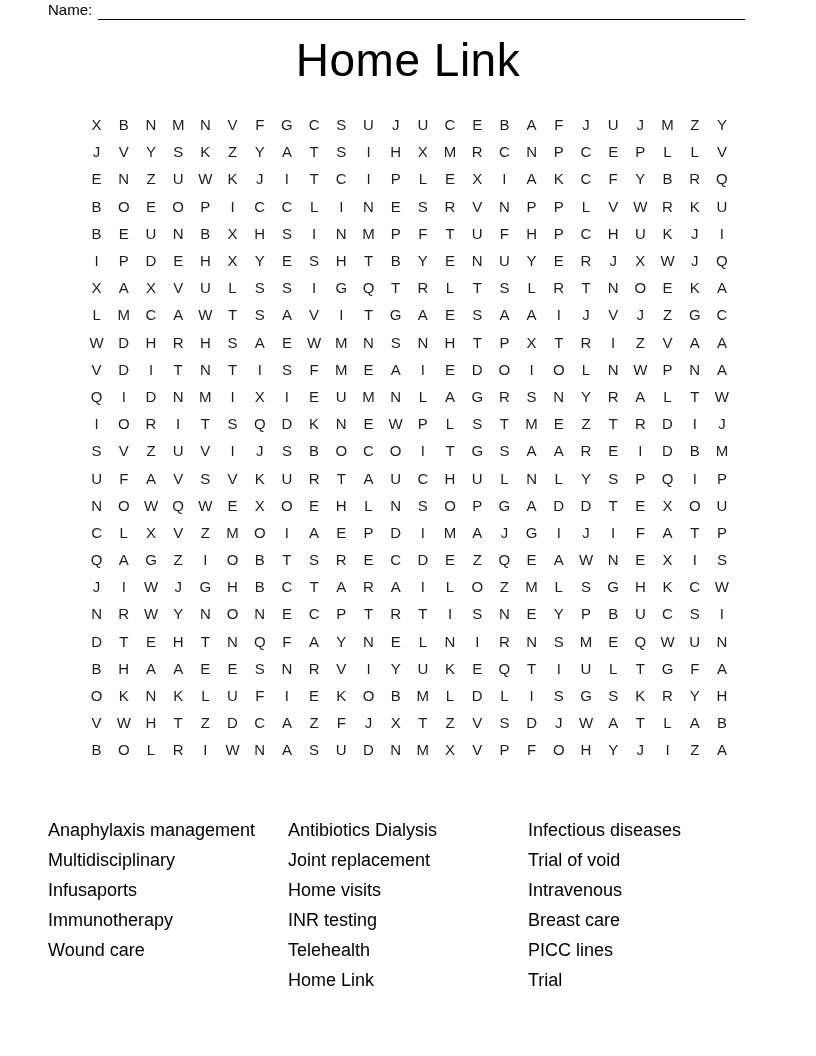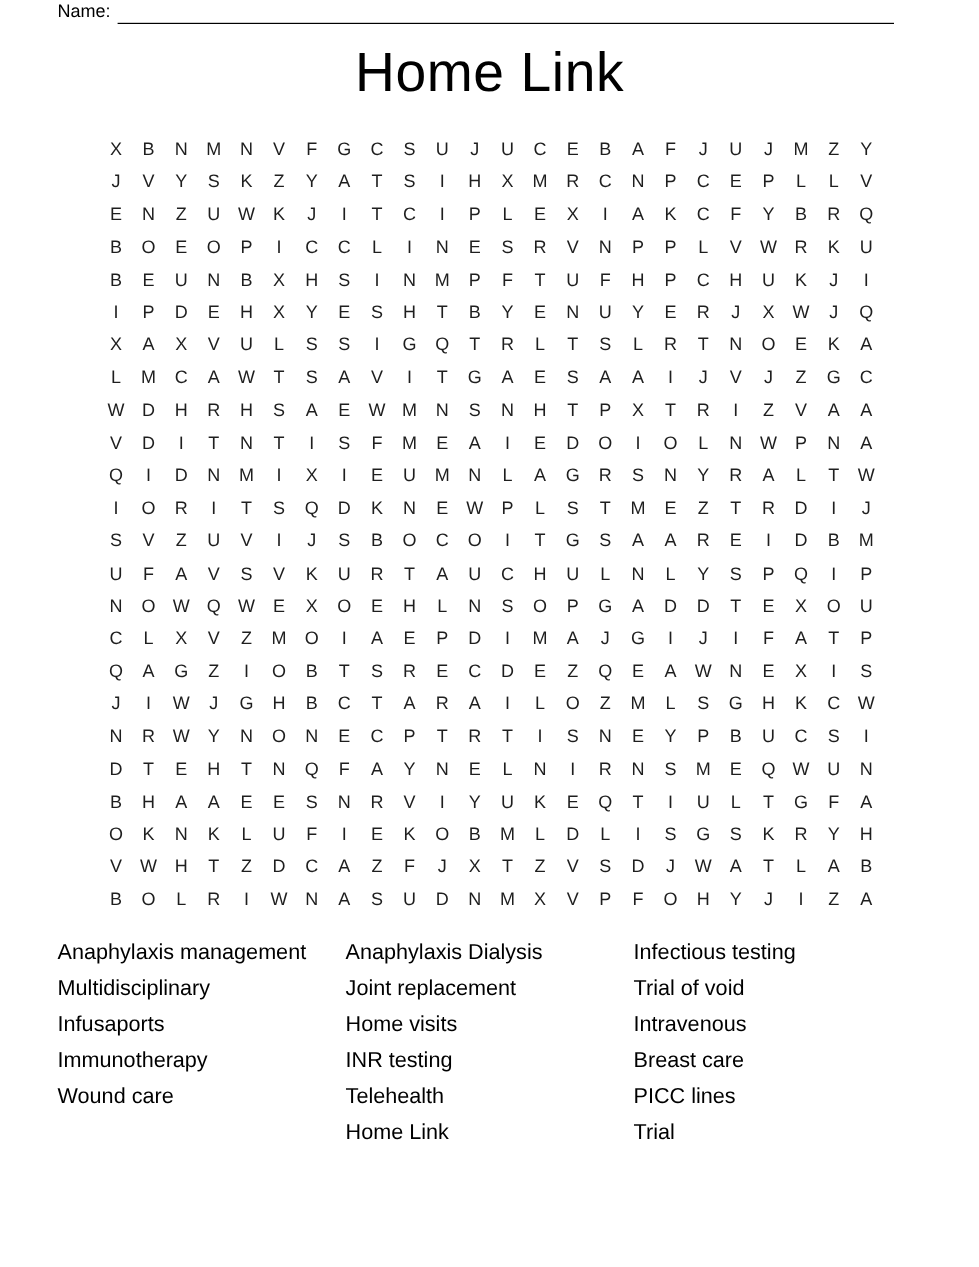--- a/index.html
+++ b/index.html
@@ -53,21 +53,21 @@
     align-items: center;
     justify-content: center;
     font-size: 15px;
     font-weight: 400;
     color: #1e1e1e;
   }
 
   
   .words {
     position: absolute;
-    left: 48px; top: 779px;
+    left: 48px; top: 816px;
     display: grid;
     grid-template-columns: 240px 240px auto;
   }
   .word-col { display: flex; flex-direction: column; }
   .word-item {
     font-size: 18px;
     line-height: 29.9px;
     color: #000;
     white-space: nowrap;
   }
@@ -665,29 +665,29 @@
 
   <div class="words">
       <div class="word-col">
         <div class="word-item">Anaphylaxis management</div>
         <div class="word-item">Multidisciplinary</div>
         <div class="word-item">Infusaports</div>
         <div class="word-item">Immunotherapy</div>
         <div class="word-item">Wound care</div>
       </div>
       <div class="word-col">
-        <div class="word-item">Anaphylaxis Dialysis</div>
+        <div class="word-item">Antibiotics Dialysis</div>
         <div class="word-item">Joint replacement</div>
         <div class="word-item">Home visits</div>
         <div class="word-item">INR testing</div>
         <div class="word-item">Telehealth</div>
         <div class="word-item">Home Link</div>
       </div>
       <div class="word-col">
-        <div class="word-item">Infectious testing</div>
+        <div class="word-item">Infectious diseases</div>
         <div class="word-item">Trial of void</div>
         <div class="word-item">Intravenous</div>
         <div class="word-item">Breast care</div>
         <div class="word-item">PICC lines</div>
         <div class="word-item">Trial</div>
       </div>
     </div>
 
 </div>
 

